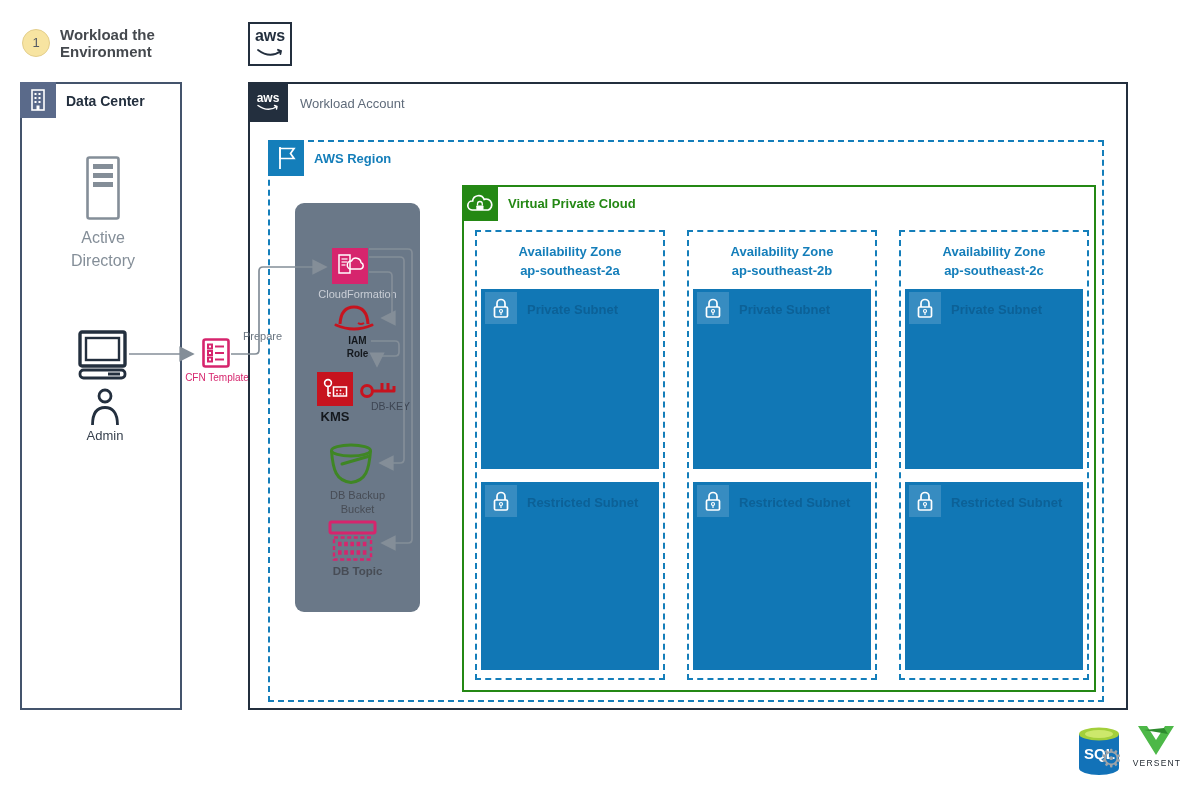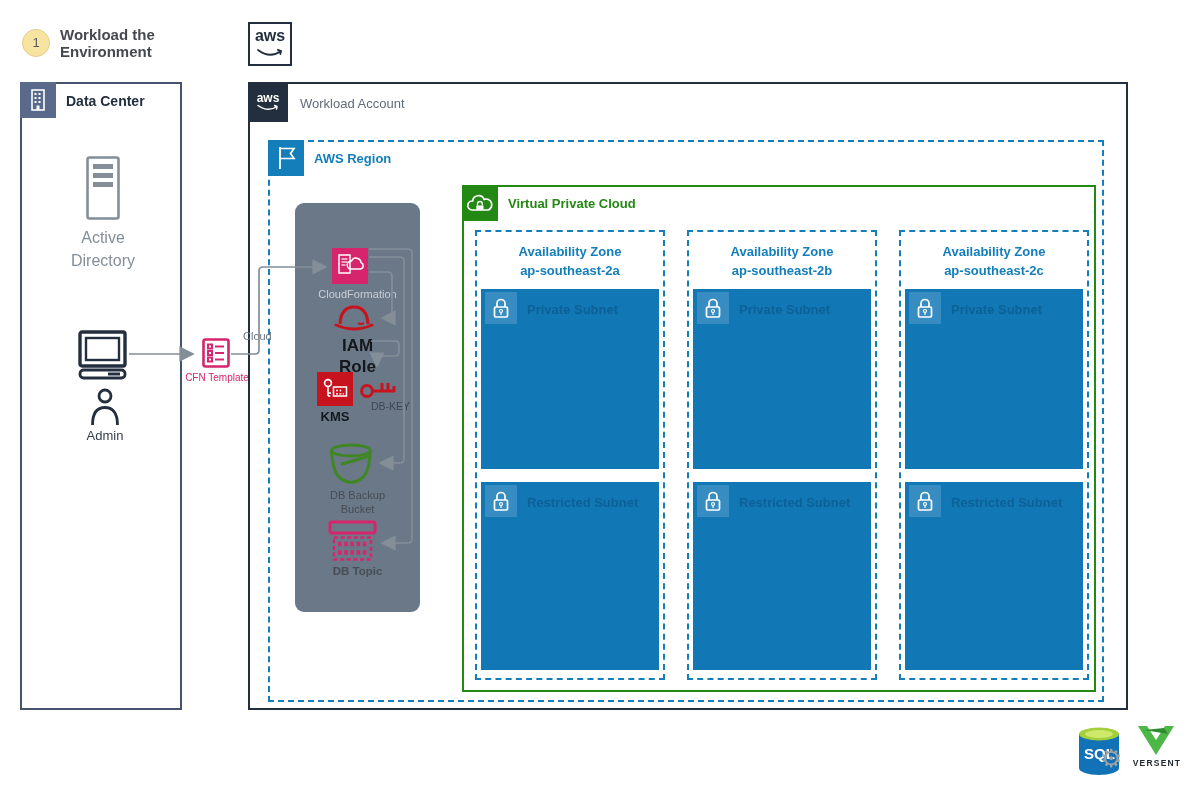--- a/index.html
+++ b/index.html
@@ -51,21 +51,21 @@
   .deploy-label { left:243px; top:330px; font-size:11px; color:#6A7580; }
 
   
   .pipe-panel { left:295px; top:203px; width:125px; height:409px; background:#6A7888; border-radius:9px; }
   .pipe-title { left:0; top:9px; width:100%; text-align:center; font-size:11px; font-weight:bold;
     color:#C9CED6; line-height:1.4; }
   .cf-icon { left:37px; top:45px; width:36px; height:36px; background:#D6256D;
     display:flex; align-items:center; justify-content:center; }
   .cf-label { left:0; top:85px; width:100%; text-align:center; font-size:11px; color:#C9CED6; }
   .iam-icon { left:38px; top:99px; }
-  .iam-label { left:0; top:132px; width:100%; text-align:center; font-size:17px; font-weight:bold;
+  .iam-label { left:0; top:132px; width:100%; text-align:center; font-size:10px; font-weight:bold;
     color:#14181D; line-height:1.25; }
   .kms-icon { left:22px; top:169px; width:36px; height:34px; background:#C7131E;
     display:flex; align-items:center; justify-content:center; }
   .kms-label { left:14px; top:206px; width:52px; text-align:center; font-size:13px; font-weight:bold; color:#14181D; }
   .dbkey-icon { left:64px; top:171px; }
   .dbkey-label { left:55px; top:197px; width:60px; text-align:right; font-size:10.5px; color:#3E4653; }
   .bucket-icon { left:32px; top:239px; }
   .bucket-label { left:0; top:286px; width:100%; text-align:center; font-size:11px; color:#474C55; line-height:1.25; }
   .topic-icon { left:33px; top:317px; }
   .topic-label { left:0; top:362px; width:100%; text-align:center; font-size:11.5px; font-weight:bold; color:#474C55; }
@@ -83,21 +83,21 @@
   .subnet-label { position:absolute; left:46px; top:13px; font-size:13px; font-weight:bold; color:#0C6197; }
 
   
   .overlay { left:0; top:0; pointer-events:none; }
 
   
   .sql-logo { left:1076px; top:726px; }
   .gear-glyph { left:1100px; top:746px; font-size:25px; color:#9EA3A8; line-height:1; }
   .versent-mark { left:1136px; top:724px; }
   .versent-label { left:1122px; top:758px; width:70px; text-align:center; font-size:8.5px;
-    font-weight:bold; letter-spacing:1.2px; color:#1E262E; }
+    font-weight:normal; letter-spacing:1.2px; color:#1E262E; }
 </style>
 </head>
 <body>
 
 <div id="canvas">
 
   <div class="abs step-circle">1</div>
   <div class="abs step-label">Workload the Environment</div>
 
   <div class="abs aws-logo-box">
@@ -346,21 +346,21 @@
             <path d="M7,11 V7.5 a4,4 0 0 1 8,0 V11" fill="none" stroke="#fff" stroke-width="1.7"></path>
             <rect x="4.5" y="11" width="13" height="10" rx="1.2" fill="none" stroke="#fff" stroke-width="1.7"></rect>
             <circle cx="11" cy="15" r="1.5" fill="none" stroke="#fff" stroke-width="1.2"></circle>
             <line x1="11" y1="16.5" x2="11" y2="19" stroke="#fff" stroke-width="1.2"></line>
           </svg>
       </div>
       <div class="subnet-label">Restricted Subnet</div>
     </div>
   </div>
 
-  <div class="abs deploy-label">Cloud</div>
+  <div class="abs deploy-label">Prepare</div>
 
   <svg class="abs overlay" width="1200" height="792">
     <defs>
       <marker id="arr" markerWidth="10" markerHeight="9" refX="8" refY="4.5" orient="auto">
         <path d="M0,0 L9,4.5 L0,9 Z" fill="#848E98"></path>
       </marker>
     </defs>
     <g stroke="#848E98" stroke-width="1.7" fill="none">
       <path d="M129,354 H193" marker-end="url(#arr)"></path>
       <path d="M231,354 H255 Q259,354 259,350 V271 Q259,267 263,267 H326" marker-end="url(#arr)"></path>

